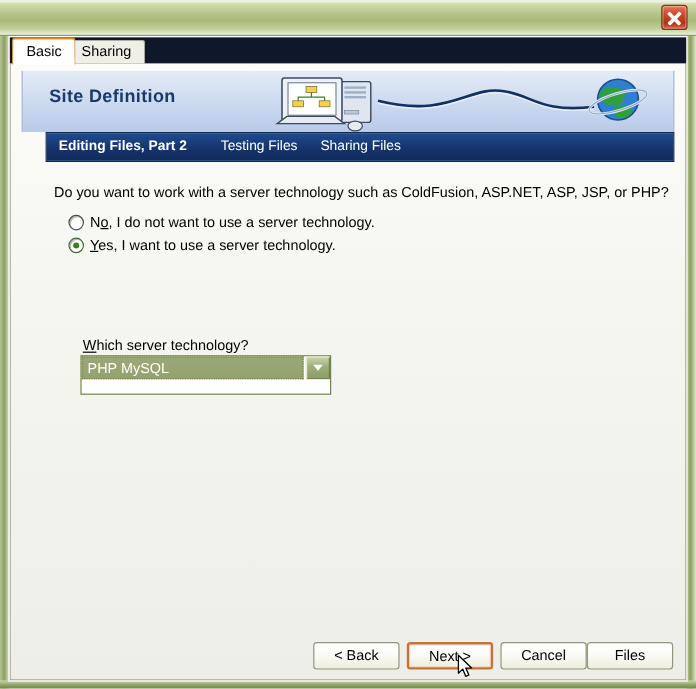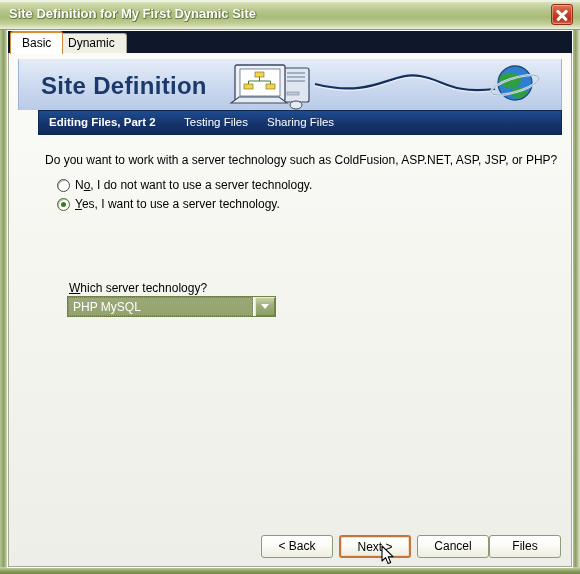--- a/index.html
+++ b/index.html
@@ -146,21 +146,21 @@
     height: 51px;
     background: linear-gradient(to bottom, #e5ecf7 0%, #cfdcf0 45%, #b9cbe8 100%);
     border-left: 1px solid #9fb4d4;
     border-right: 1px solid #9fb4d4;
     box-sizing: border-box;
   }
   #banner-title {
     position: absolute;
     left: 22px;
     top: 13px;
-    font-size: 24px;
+    font-size: 15px;
     font-weight: bold;
     color: #1b3a6b;
     letter-spacing: 0.3px;
     white-space: nowrap;
   }
   #banner-art {
     position: absolute;
     right: 6px;
     top: 0;
     width: 360px;
@@ -245,21 +245,21 @@
     font-size: 12px;
     color: #000000;
     white-space: nowrap;
   }
 
   #select-box {
     position: absolute;
     left: 58px;
     top: 243px;
     width: 209px;
-    height: 21px;
+    height: 33px;
     border: 1px solid #6f8446;
     background: #ffffff;
     box-sizing: border-box;
     cursor: pointer;
   }
   #select-value {
     position: absolute;
     left: 0; top: 0;
     right: 22px;
     height: 19px;
@@ -341,33 +341,32 @@
 <body>
 
 <div id="window">
 
   <div class="frame-left"></div>
   <div class="frame-right"></div>
   <div class="frame-bottom"></div>
 
   <div id="titlebar">
     <div class="tb-top-hl"></div>
-    <div id="title-text">Site Definition for My First Dynamic Site</div>
     <div id="close-button">
       <span class="x1"></span>
       <span class="x2"></span>
     </div>
   </div>
 
   <div id="tabstrip">
     <div id="tab-basic" class="tab active">
       <span>Basic</span>
     </div>
     <div id="tab-advanced" class="tab">
-      <span>Dynamic</span>
+      <span>Sharing</span>
     </div>
   </div>
 
   <div id="panel">
 
     <div id="banner">
       <div id="banner-title">Site Definition</div>
       <svg id="banner-art" viewBox="0 0 360 51" preserveAspectRatio="xMidYMid meet">
 
         <path d="M120 25 C 180 40, 195 12, 225 17 C 250 21, 255 35, 300 30" fill="none" stroke="#14305c" stroke-width="2.2"></path>

